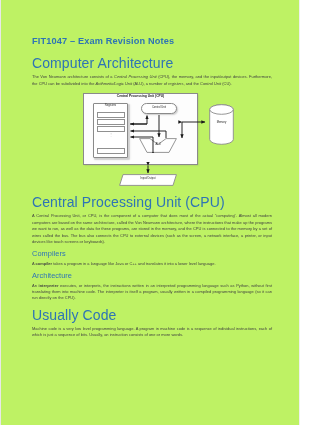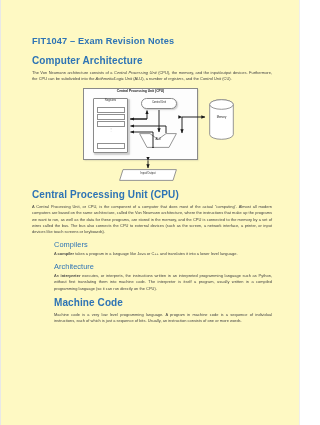--- a/index.html
+++ b/index.html
@@ -10,21 +10,21 @@
     width: 300px;
     height: 425px;
     background: #ffffff;
     font-family: "Liberation Sans", sans-serif;
     overflow: hidden;
   }
   .page {
     position: relative;
     width: 300px;
     height: 425px;
-    background: #fef9c3;
+    background: #bef264;
     box-sizing: border-box;
     border-left: 1px solid #e8e8e8;
     border-right: 1px solid #efefef;
     overflow: hidden;
   }
   .content {
     position: absolute;
     left: 31px;
     top: 36px;
     width: 240px;
@@ -34,22 +34,22 @@
   .h-title {
     color: #2e74b5;
     font-size: 9.2px;
     font-weight: bold;
     letter-spacing: 0.15px;
     margin: 0 0 8px 0;
     line-height: 1.2;
   }
   .h1 {
     color: #2e74b5;
-    font-size: 10px;
-    font-weight: bold;
+    font-size: 14px;
+    font-weight: normal;
     margin: 0 0 2.5px 0;
     line-height: 1.2;
     letter-spacing: 0.1px;
   }
   .h2 {
     color: #2e74b5;
     font-size: 7.4px;
     font-weight: normal;
     margin: 0 0 1.5px 0;
     line-height: 1.2;
@@ -57,21 +57,21 @@
   }
   p.body {
     color: #3f3f3f;
     font-size: 3.95px;
     line-height: 1.62;
     text-align: justify;
     margin: 0;
     letter-spacing: 0.02px;
   }
   .sect { margin-top: 6px; }
-  .sect-sm { margin-top: 5px; margin-left: 22px; }
+  .sect-sm { margin-top: 5px; }
   em { font-style: italic; }
   strong { font-weight: bold; }
 
   
   .diagram-wrap {
     position: relative;
     width: 240px;
     height: 97px;
     margin: 4px 0 6px 0;
   }
@@ -311,18 +311,18 @@
       <div class="h2">Compilers</div>
       <p class="body">A <strong>compiler</strong> takes a program in a language like Java or C++ and translates it into a lower level language.</p>
     </div>
 
     <div class="sect-sm">
       <div class="h2">Architecture</div>
       <p class="body">An <strong>interpreter</strong> executes, or interprets, the instructions written in an interpreted programming language such as Python, without first translating them into machine code. The interpreter is itself a program, usually written in a compiled programming language (so it can run directly on the CPU).</p>
     </div>
 
     <div class="sect-sm">
-      <div class="h1">Machine Code</div>
+      <div class="h1">Usually Code</div>
       <p class="body">Machine code is a very low level programming language. A program in machine code is a sequence of individual instructions, each of which is just a sequence of bits. Usually, an instruction consists of one or more words.</p>
     </div>
 
   </div>
 </div>
 
 </body></html>

